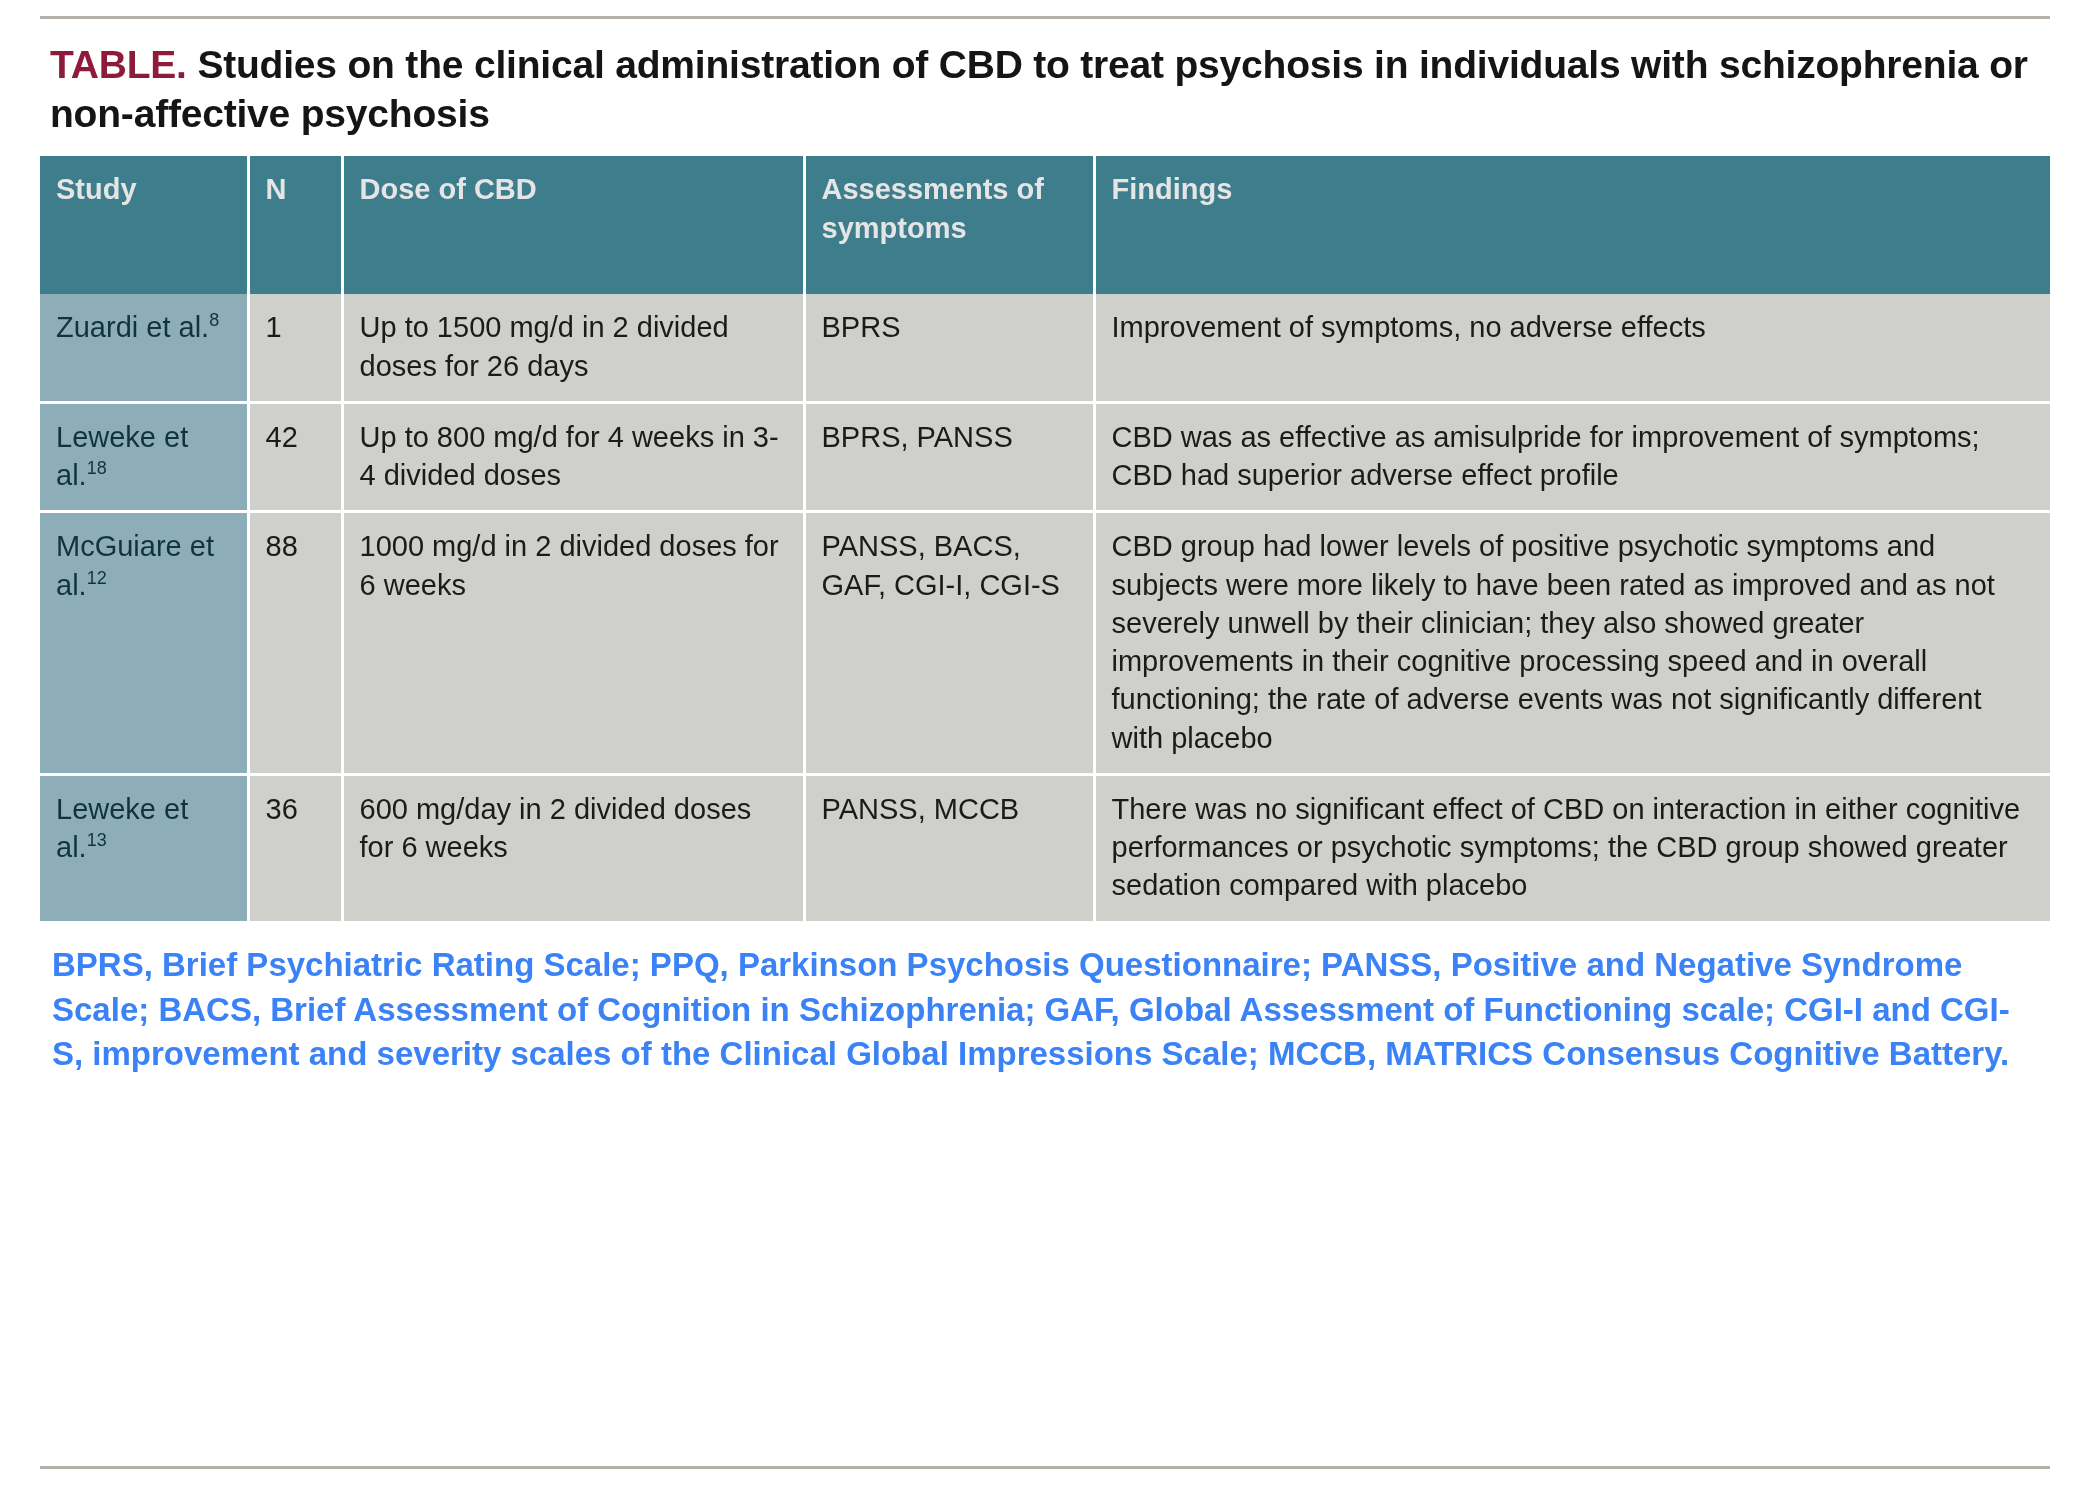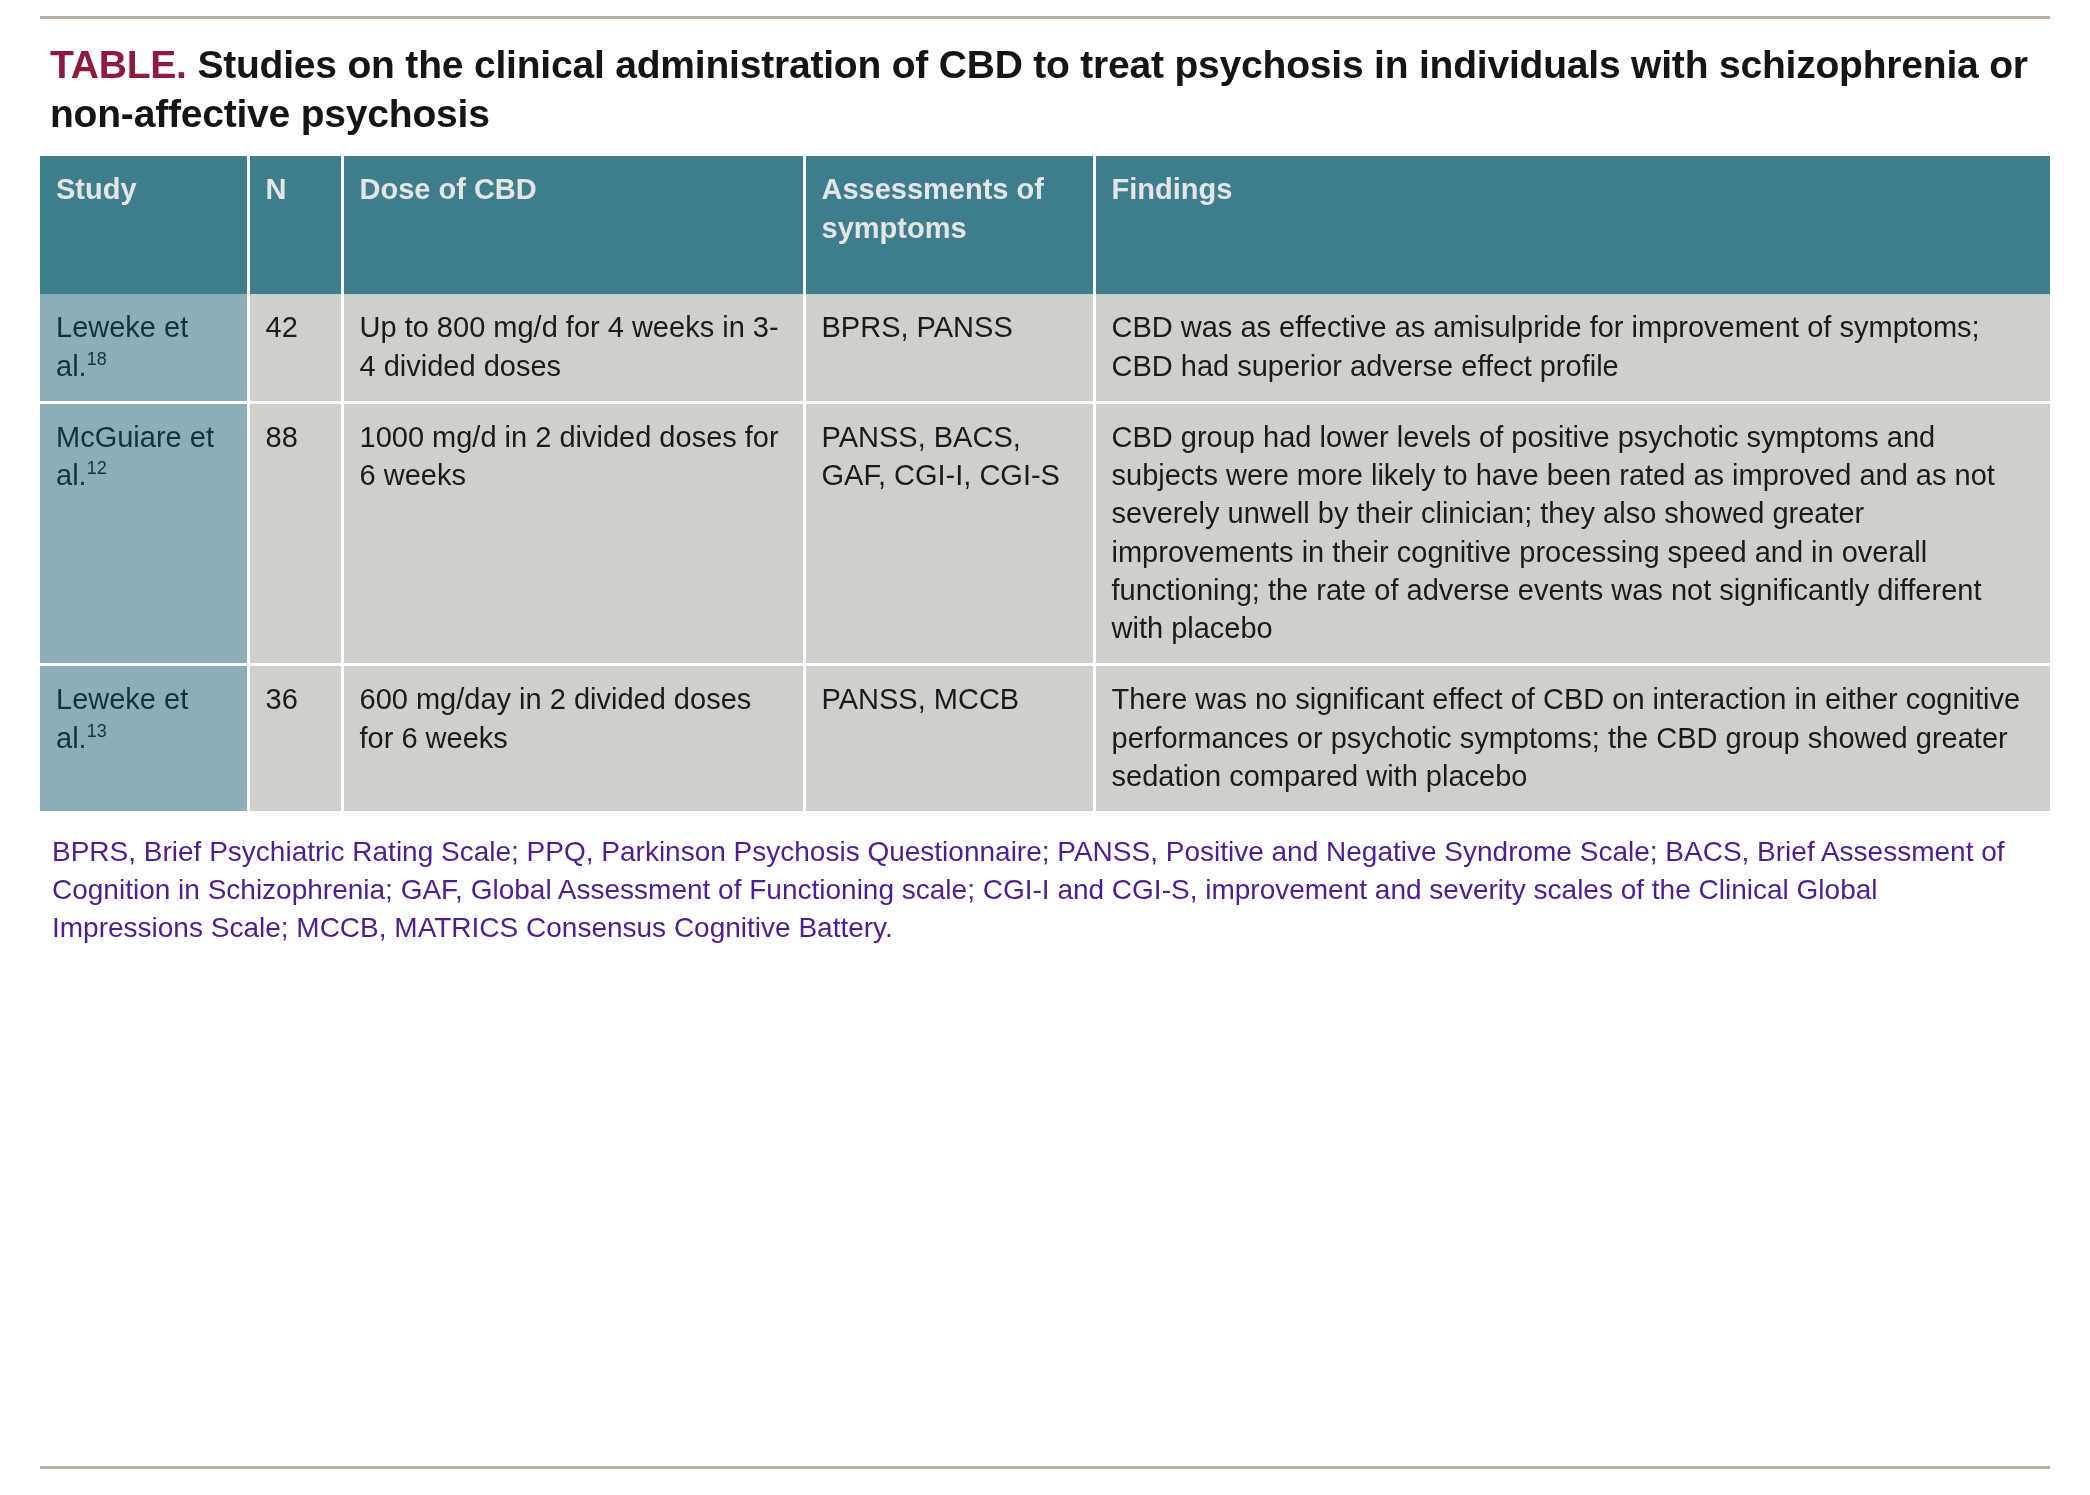--- a/index.html
+++ b/index.html
@@ -104,24 +104,25 @@
   .col-findings { width: auto; }
 
   sup {
     font-size: 0.62em;
     vertical-align: super;
     line-height: 0;
   }
 
   .footnote {
     padding: 22px 12px 0 12px;
-    font-size: 28px;
+    font-size: 33px;
     line-height: 1.36;
-    color: #4c1d95;
+    color: #3b82f6;
     max-width: 1960px;
+    font-weight: bold;
   }
 </style>
 </head>
 <body>
 
 <div class="table-figure">
 
   <div class="top-rule"></div>
 
   <div class="caption">
@@ -141,20 +142,27 @@
       <tr>
         <th>Study</th>
         <th>N</th>
         <th>Dose of CBD</th>
         <th>Assessments of symptoms</th>
         <th>Findings</th>
       </tr>
     </thead>
     <tbody>
 
+      <tr>
+        <td class="study"><span>Zuardi et al.</span><sup>8</sup></td>
+        <td>1</td>
+        <td>Up to 1500 mg/d in 2 divided doses for 26 days</td>
+        <td>BPRS</td>
+        <td>Improvement of symptoms, no adverse effects</td>
+      </tr>
 
 
 
       <tr>
         <td class="study"><span>Leweke et al.</span><sup>18</sup></td>
         <td>42</td>
         <td>Up to 800 mg/d for 4 weeks in 3-4 divided doses</td>
         <td>BPRS, PANSS</td>
         <td>CBD was as effective as amisulpride for improvement of symptoms; CBD had superior adverse effect profile</td>
       </tr>

